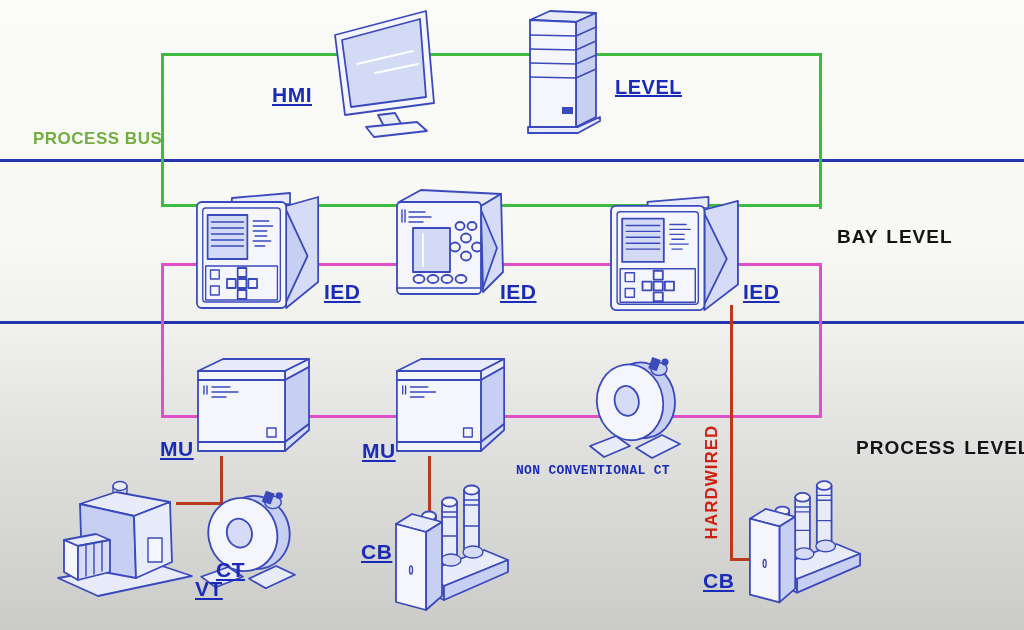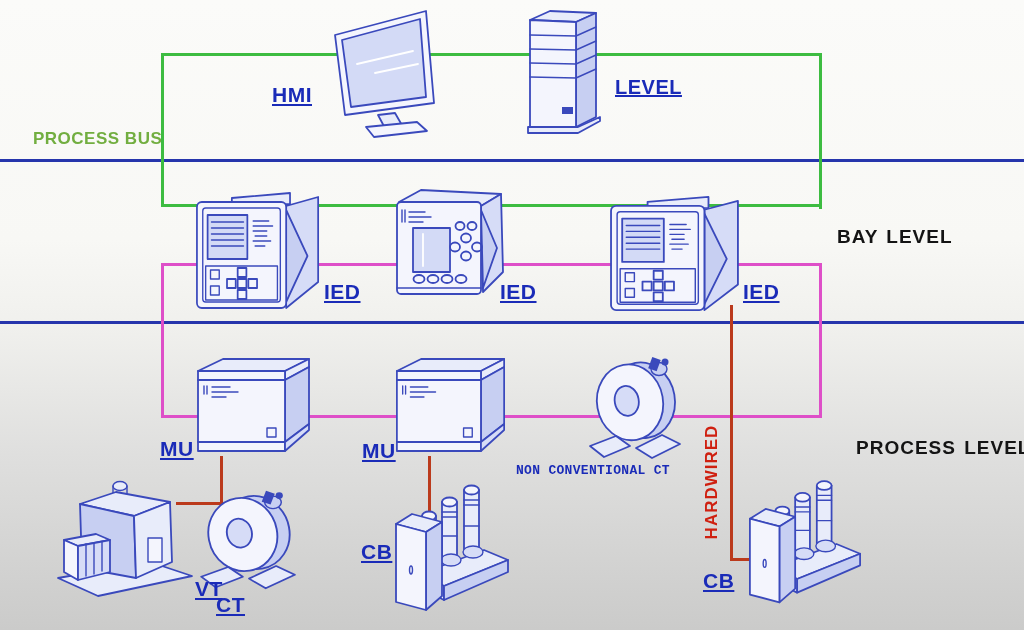--- a/index.html
+++ b/index.html
@@ -283,17 +283,17 @@
 
   <div class="lbl lbl-dev" style="left:272px;top:83px;">HMI</div>
   <div class="lbl lbl-dev" style="left:615px;top:76px;font-size:20px;">LEVEL</div>
   <div class="lbl lbl-dev" style="left:324px;top:280px;">IED</div>
   <div class="lbl lbl-dev" style="left:500px;top:280px;">IED</div>
   <div class="lbl lbl-dev" style="left:743px;top:280px;">IED</div>
   <div class="lbl lbl-dev" style="left:160px;top:437px;">MU</div>
   <div class="lbl lbl-dev" style="left:362px;top:439px;">MU</div>
   <div class="lbl lbl-ncct" style="left:516px;top:463px;">NON CONVENTIONAL CT</div>
   <div class="lbl lbl-dev" style="left:171px;top:577px;margin-left:24px;">VT</div>
-  <div class="lbl lbl-dev" style="left:216px;top:593px;">CT</div>
+  <div class="lbl lbl-dev" style="left:216px;top:558px;">CT</div>
   <div class="lbl lbl-dev" style="left:361px;top:540px;">CB</div>
   <div class="lbl lbl-dev" style="left:703px;top:569px;">CB</div>
 
 </div>
 
 </body></html>

